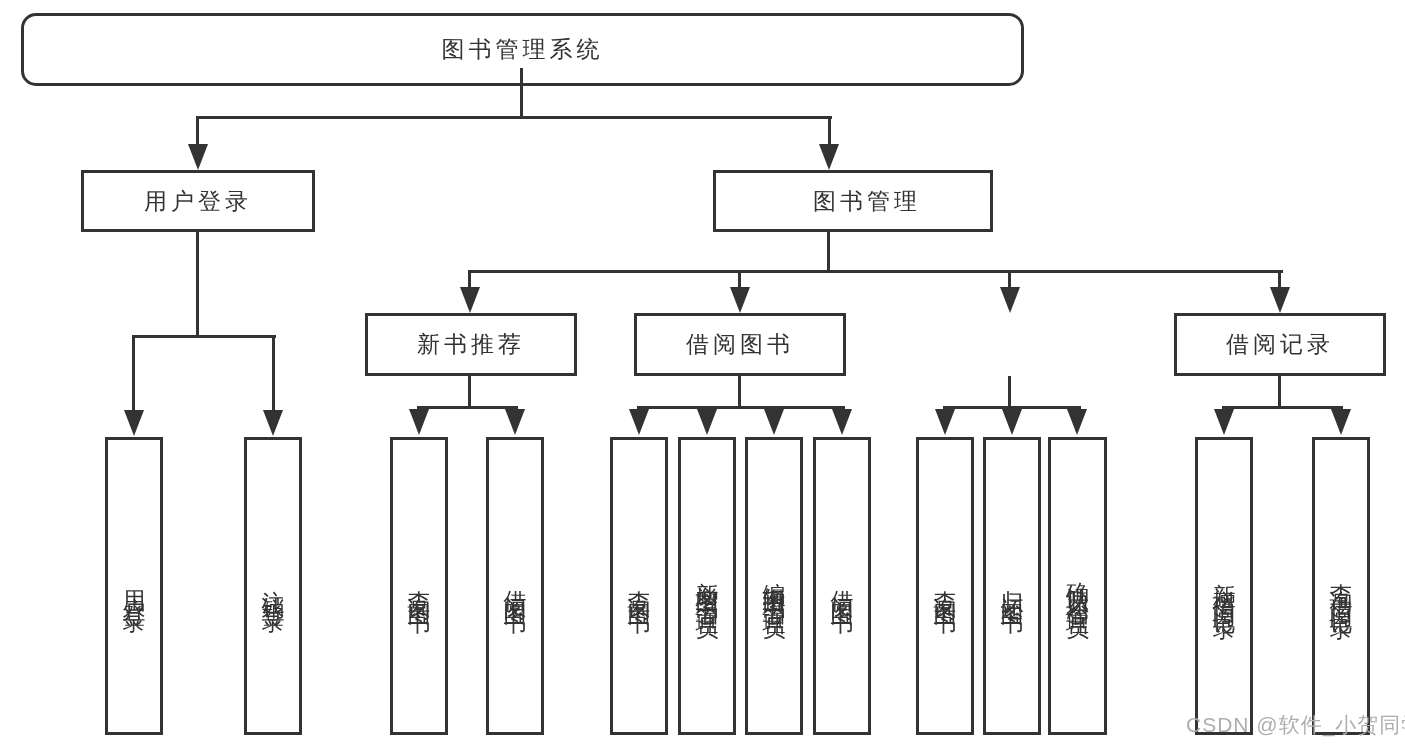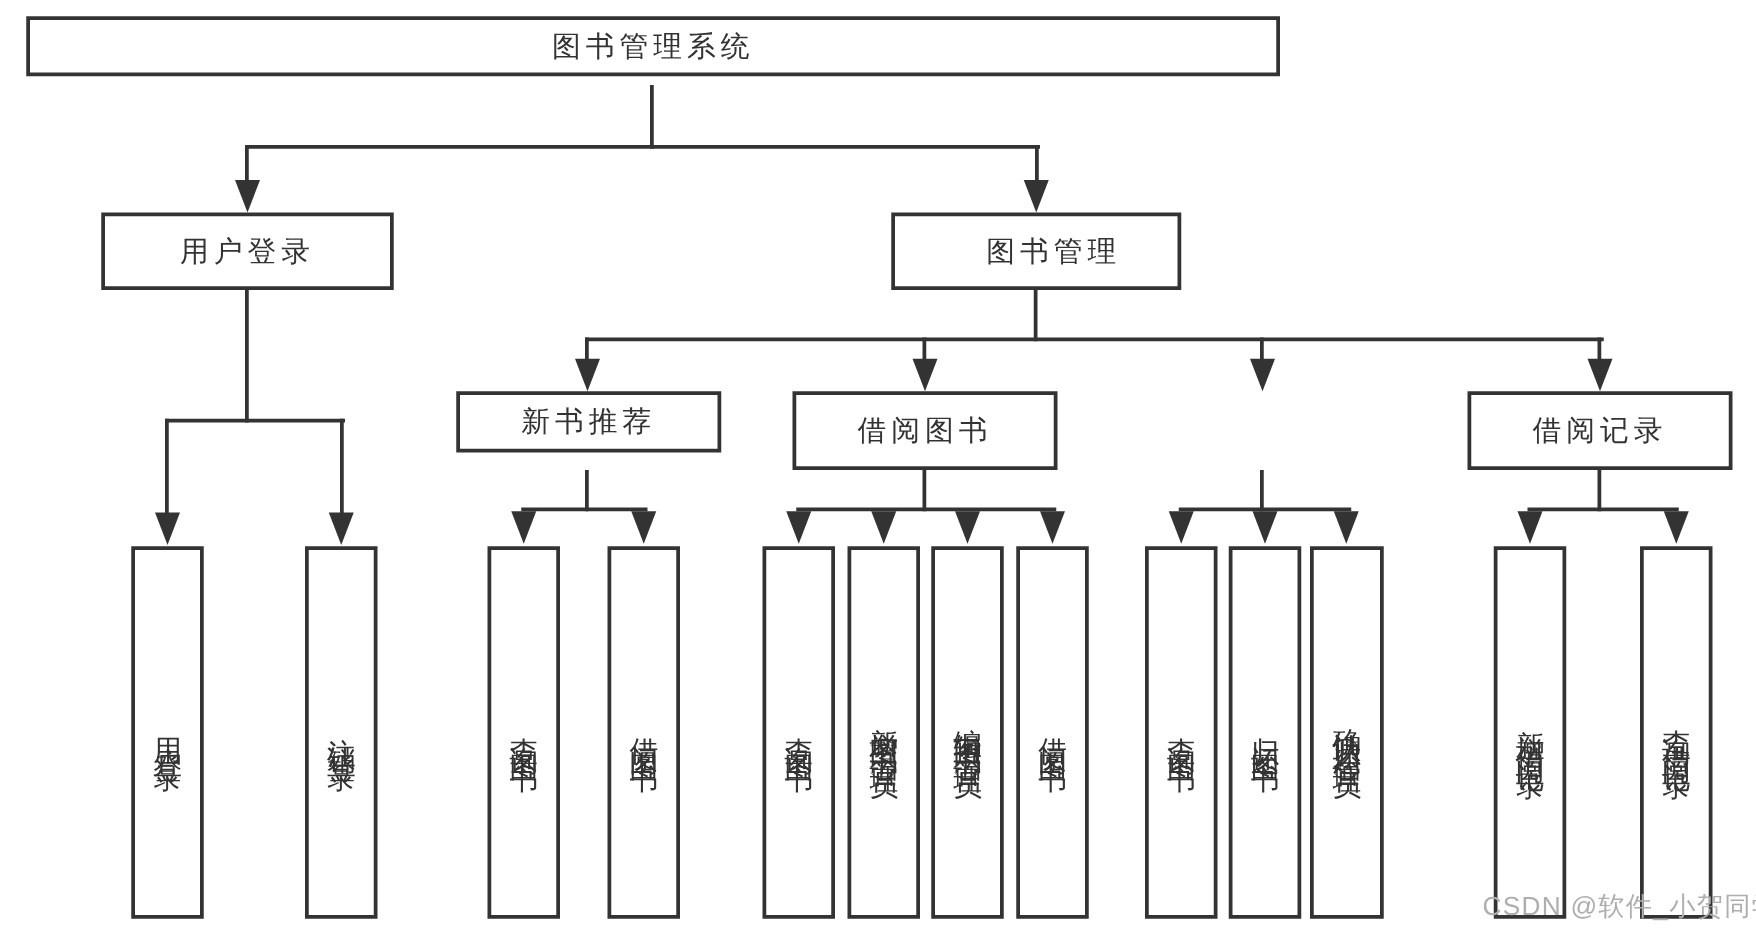--- a/index.html
+++ b/index.html
@@ -54,33 +54,33 @@
     letter-spacing: 1px;
     white-space: nowrap;
     z-index: 10;
   }
 </style>
 </head>
 <body>
 
 <div class="canvas">
 
-  <div class="box" style="left:21px; top:13px; width:1003px; height:48px;">
+  <div class="box" style="left:21px; top:13px; width:1003px; height:73px;border-radius:15px;">
     <span class="h-label">图书管理系统</span>
   </div>
 
   <div class="box" style="left:81px; top:170px; width:234px; height:62px;">
     <span class="h-label">用户登录</span>
   </div>
 
-  <div class="box" style="left:713px; top:170px; width:232px; height:62px;padding-left:28px;">
+  <div class="box" style="left:713px; top:170px; width:280px; height:62px;padding-left:28px;">
     <span class="h-label">图书管理</span>
   </div>
 
-  <div class="box" style="left:365px; top:313px; width:212px; height:49px;">
+  <div class="box" style="left:365px; top:313px; width:212px; height:63px;">
     <span class="h-label">新书推荐</span>
   </div>
 
   <div class="box" style="left:634px; top:313px; width:212px; height:63px;">
     <span class="h-label">借阅图书</span>
   </div>
 
 
   <div class="box" style="left:1174px; top:313px; width:212px; height:63px;">
     <span class="h-label">借阅记录</span>

